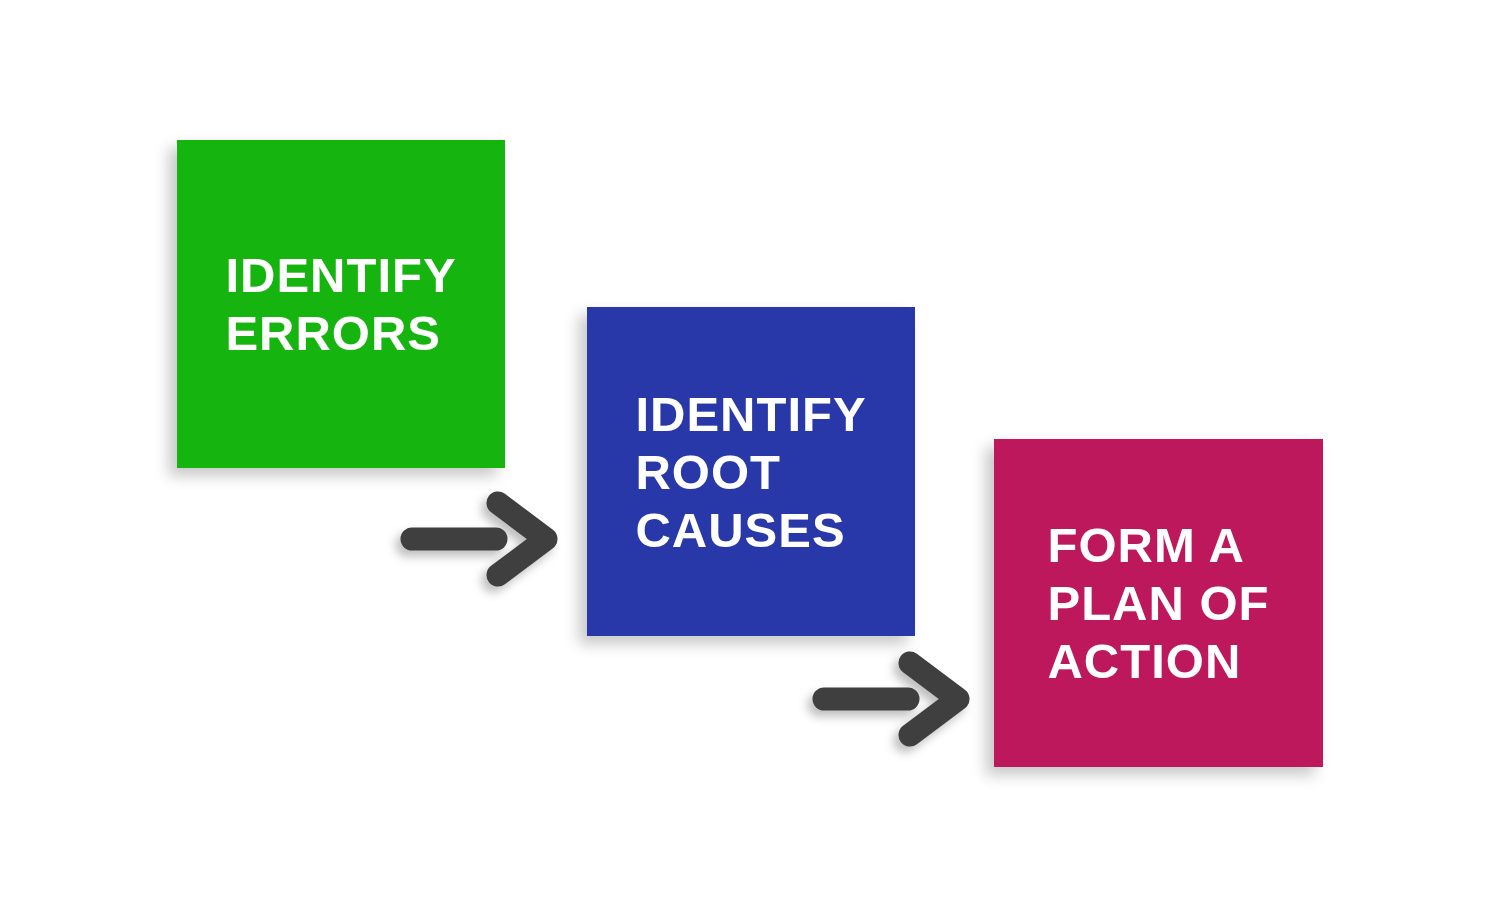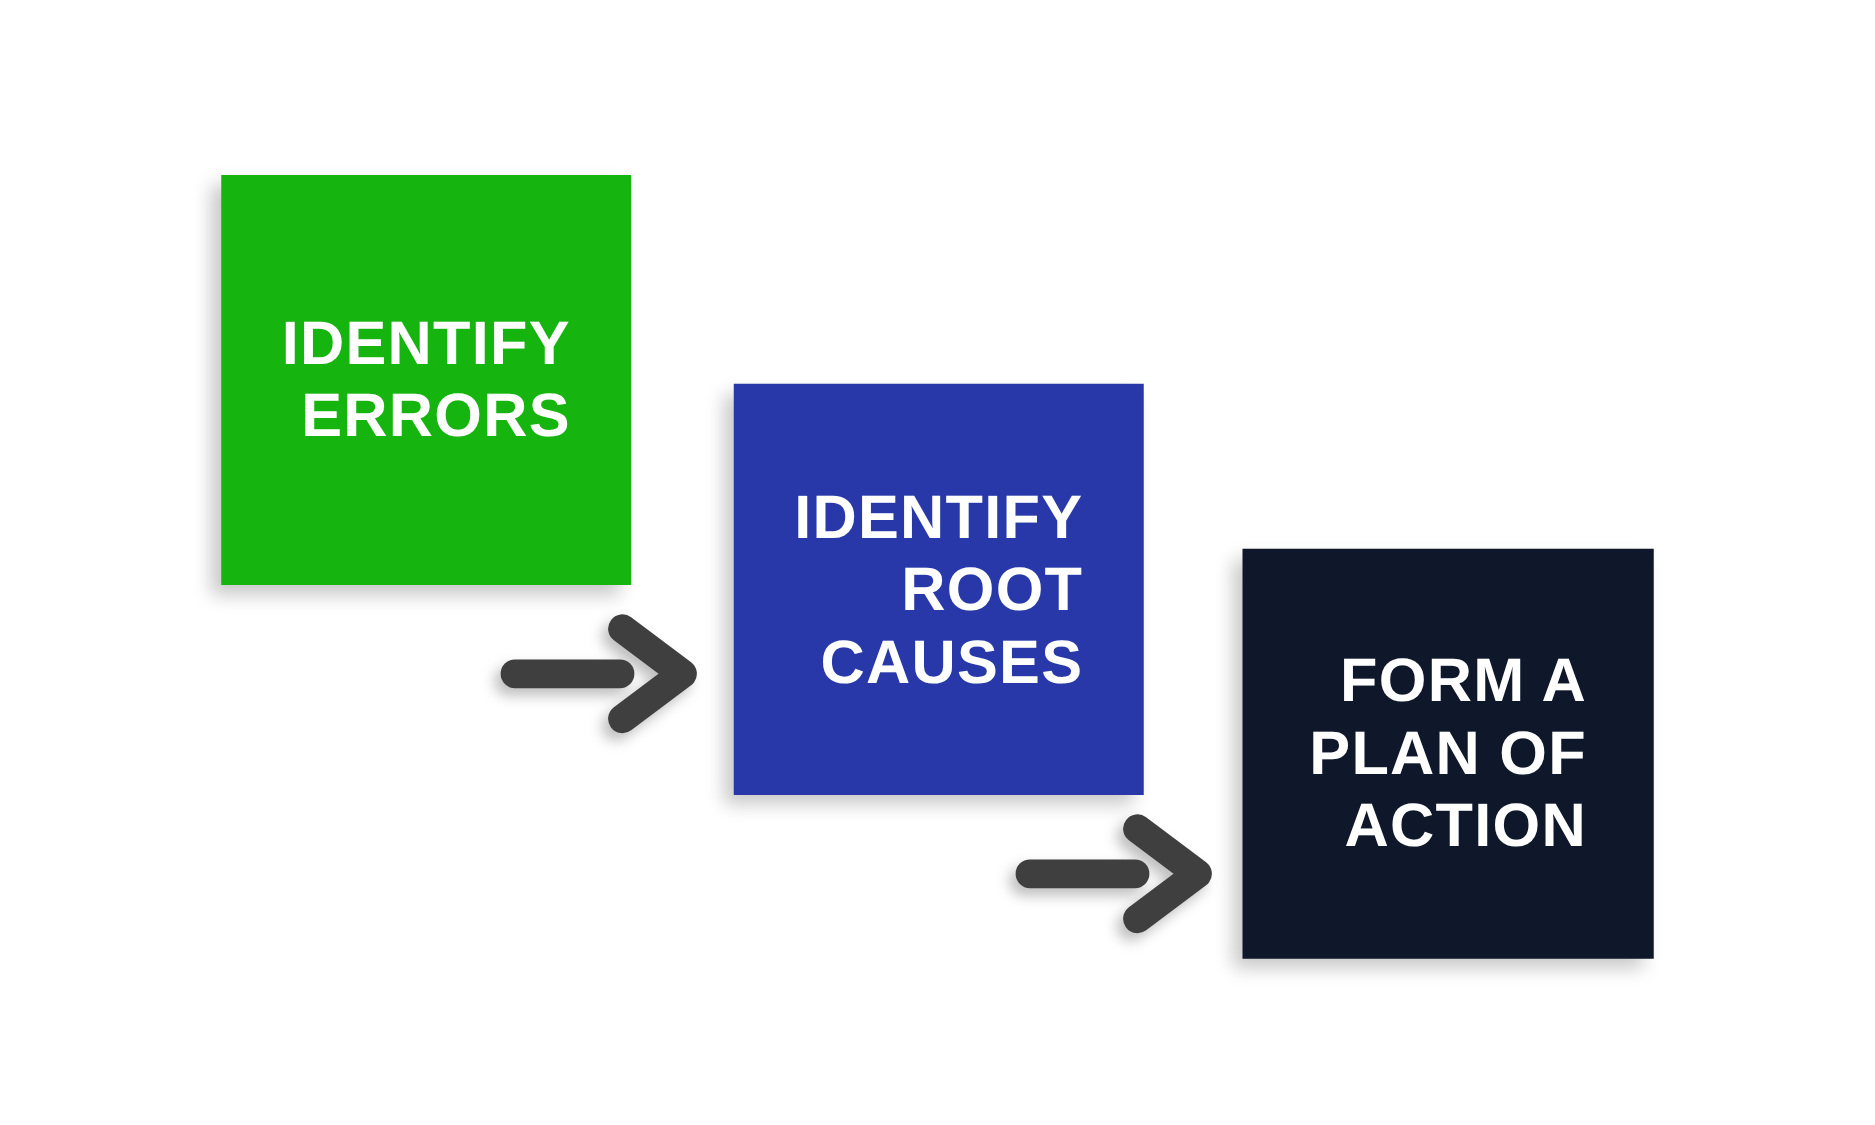--- a/index.html
+++ b/index.html
@@ -23,21 +23,21 @@
     align-items: center;
     justify-content: center;
     box-shadow: -8px 8px 14px rgba(0, 0, 0, 0.22);
   }
   .step-label {
     color: #ffffff;
     font-size: 49px;
     font-weight: 700;
     letter-spacing: 1px;
     line-height: 58px;
-    text-align: right;
+    text-align: left;
     white-space: pre-line;
     user-select: none;
   }
   .step-1 { left: 177px; top: 140px; }
   .step-2 { left: 587px; top: 307px; height: 329px; }
   .step-3 { left: 994px; top: 439px; width: 329px; }
   .arrow {
     position: absolute;
     width: 170px;
     height: 104px;
@@ -73,19 +73,19 @@
     <div class="step-label">IDENTIFY
 ROOT
 CAUSES</div>
   </div>
 
   <svg class="arrow arrow-2" viewBox="0 0 170 104" style="color: rgb(63, 63, 63);">
     <path d="M16 52 H100"></path>
     <path d="M102 16 L150 52 L102 88"></path>
   </svg>
 
-  <div class="step step-3" style="background-color: #0f172a;">
+  <div class="step step-3" style="background-color: #be185d;">
     <div class="step-label">FORM A
 PLAN OF
 ACTION</div>
   </div>
 
 </div>
 
 </body></html>

